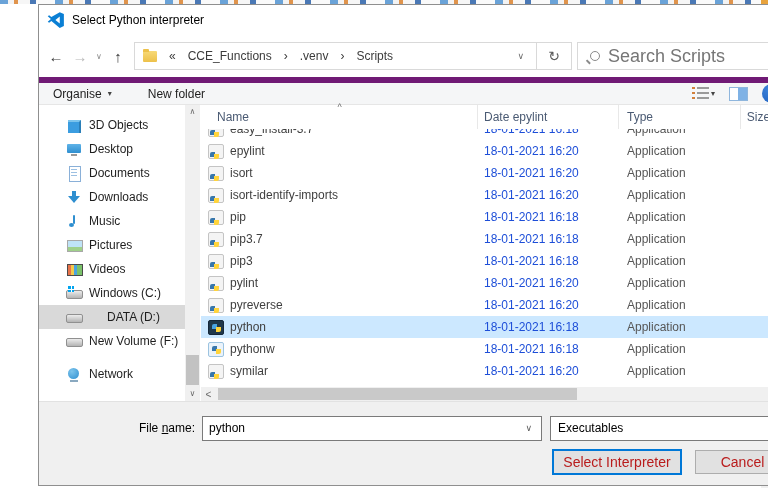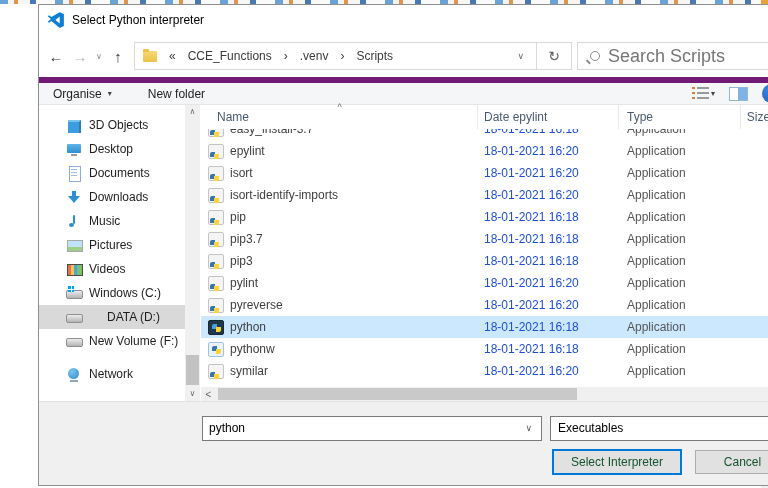--- a/index.html
+++ b/index.html
@@ -123,21 +123,21 @@
   .footer { position:absolute; left:0; right:0; bottom:0; top:396px; background:#f0f0f0; border-top:1px solid #e2e2e2; }
   .fnrow { position:absolute; left:0; top:13px; right:0; height:26px; display:flex; align-items:center; }
   .fnlabel { position:absolute; right:600px; left:0; text-align:right; font-size:12px; color:#000; }
   .fnlabel u { text-decoration:underline; }
   .combo { position:absolute; left:163px; width:340px; height:25px; border:1px solid #7a7a7a; background:#fff; display:flex; align-items:center; }
   .combo input { border:none; outline:none; flex:1; font-size:12px; color:#000; padding:0 6px; font-family:inherit; }
   .combo .chev, .select .chev { font-size:9px; color:#5a5a5a; padding:0 9px; }
   .select { position:absolute; left:511px; width:242px; height:25px; border:1px solid #7a7a7a; background:#fff; display:flex; align-items:center; justify-content:space-between; font-size:12px; color:#000; }
   .select .val { padding-left:7px; }
   .btnrow { position:absolute; top:47px; right:5px; display:flex; align-items:center; gap:13px; }
-  .btn { height:26px; font-size:12px; color:#14532d; background:#e1e1e1; border:1px solid #adadad; display:flex; align-items:center; justify-content:center; cursor:pointer; font-family:inherit; }
+  .btn { height:26px; font-size:14px; color:#b91c1c; background:#e1e1e1; border:1px solid #adadad; display:flex; align-items:center; justify-content:center; cursor:pointer; font-family:inherit; }
   .btn.default { border:2px solid #0078d7; width:130px; }
   .btn.cancel { width:95px; height:24px; }
   .grip { position:absolute; right:2px; bottom:2px; width:9px; height:9px;
       background:repeating-linear-gradient(135deg,#ababab 0 1.5px,transparent 1.5px 4.5px); clip-path:polygon(100% 0,100% 100%,0 100%); }
 </style>
 </head>
 <body>
 
 <div class="bg-top"></div>
 <div class="bg-right"></div>
@@ -402,20 +402,21 @@
         <span class="arr">&lt;</span>
         <span class="thumb"></span>
         <span class="sp"></span>
         <span class="arr">&gt;</span>
       </div>
     </div>
   </div>
 
   <div class="footer">
     <div class="fnrow">
+      <span class="fnlabel"><span>File </span><u>n</u><span>ame:</span></span>
       <span class="combo">
         <input value="python" style="">
         <span class="chev">∨</span>
       </span>
       <span class="select">
         <span class="val">Executables</span>
         <span class="chev">∨</span>
       </span>
     </div>
     <div class="btnrow">

